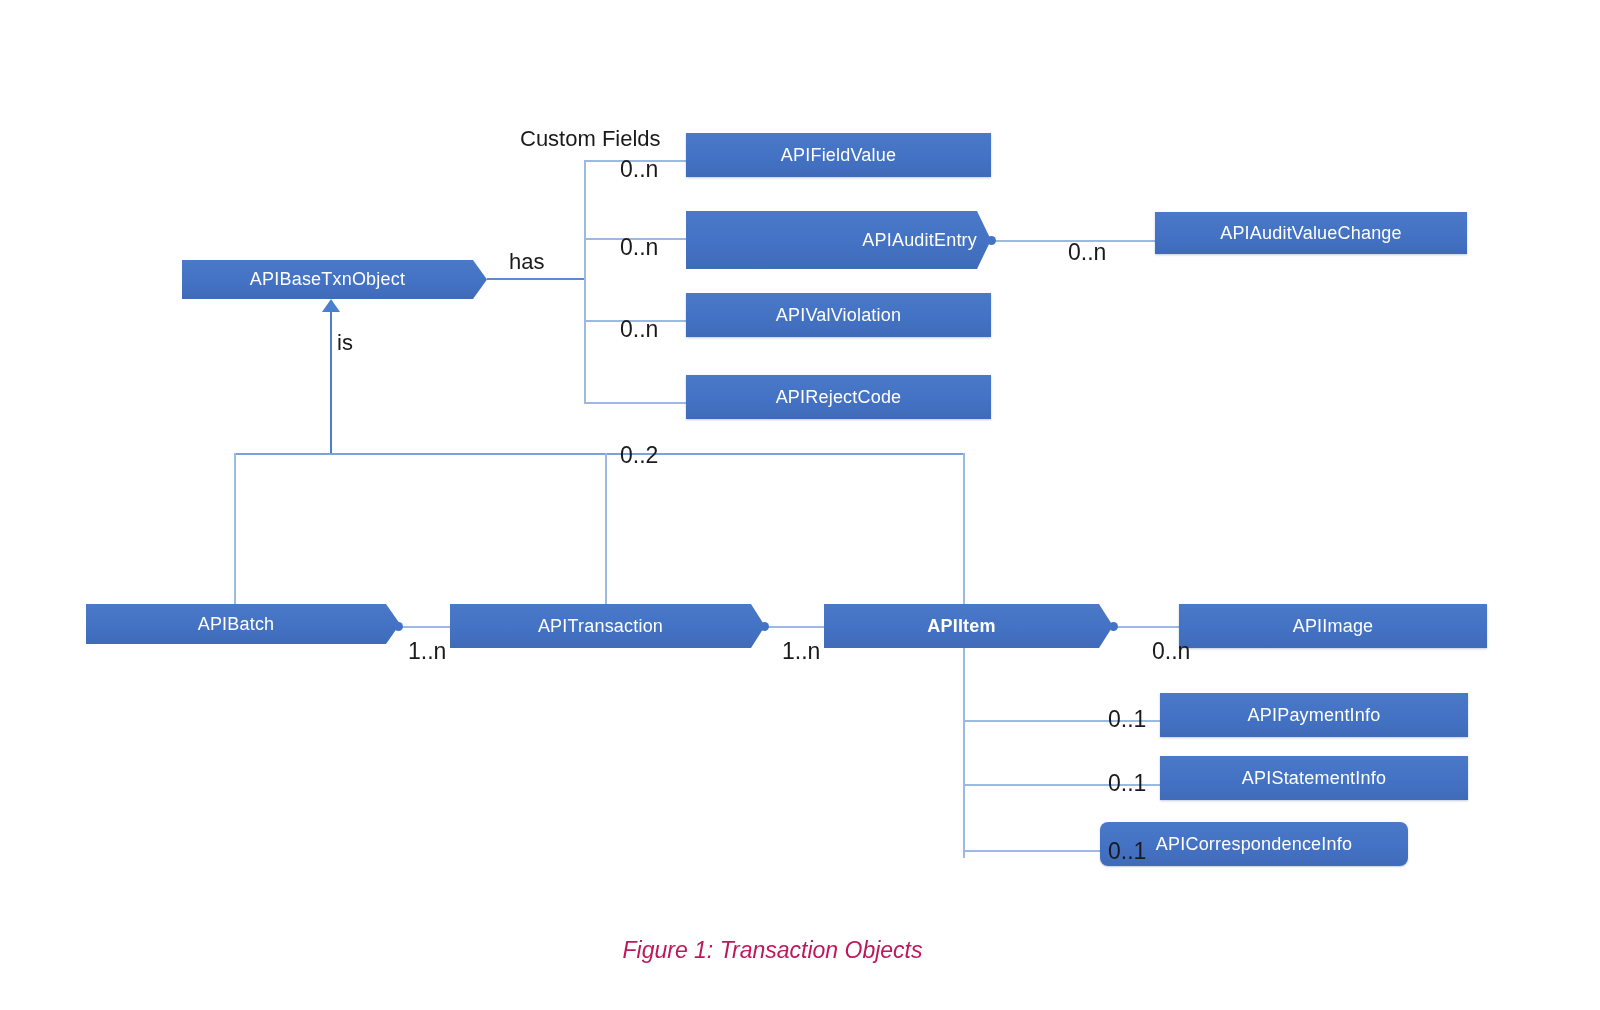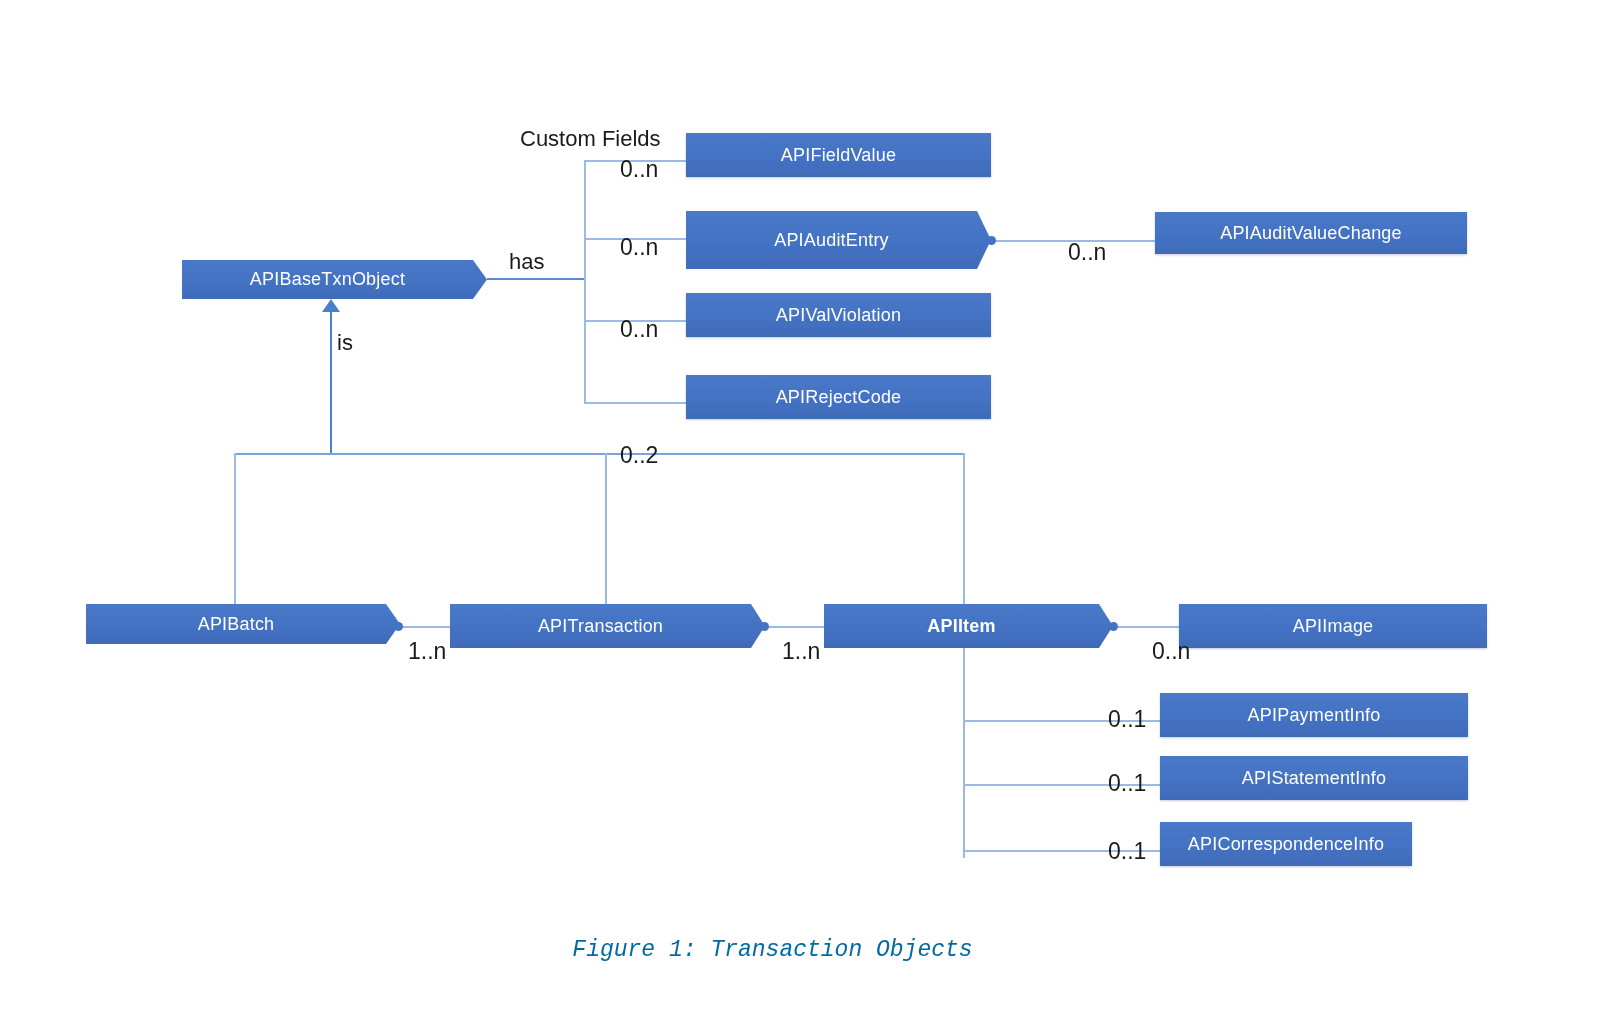--- a/index.html
+++ b/index.html
@@ -74,22 +74,22 @@
     font-family: "Liberation Sans", sans-serif;
     font-size: 22px;
     white-space: nowrap;
   }
   .lbl.mult {
     font-size: 23px;
     text-align: right;
   }
   .caption {
     position: absolute;
-    color: #0369a1;
-    font-family: Liberation Mono, monospace;
+    color: #be185d;
+    font-family: Liberation Sans, sans-serif;
     font-style: italic;
     font-size: 23px;
     white-space: nowrap;
     text-align: center;
   }
 </style>
 </head>
 <body>
 
 <div id="canvas">
@@ -133,21 +133,21 @@
   <div class="line-h" style="left:963px; top:850px; width:199px;"></div>
 
   <div class="node chev" style="left:182px; top:260px; width:305px; height:39px;">
     <span>APIBaseTxnObject</span>
   </div>
 
   <div class="node" style="left:686px; top:133px; width:305px; height:44px;">
     <span>APIFieldValue</span>
   </div>
 
-  <div class="node chev" style="left:686px; top:211px; width:305px; height:58px;">
+  <div class="node chev" style="left:686px; top:211px; width:305px; height:58px;justify-content:flex-end;">
     <span>APIAuditEntry</span>
   </div>
 
   <div class="node" style="left:1155px; top:212px; width:312px; height:42px;">
     <span>APIAuditValueChange</span>
   </div>
 
   <div class="node" style="left:686px; top:293px; width:305px; height:44px;">
     <span>APIValViolation</span>
   </div>
@@ -173,21 +173,21 @@
   </div>
 
   <div class="node" style="left:1160px; top:693px; width:308px; height:44px;">
     <span>APIPaymentInfo</span>
   </div>
 
   <div class="node" style="left:1160px; top:756px; width:308px; height:44px;">
     <span>APIStatementInfo</span>
   </div>
 
-  <div class="node" style="left:1160px; top:822px; width:252px; height:44px;">
+  <div class="node" style="left:1100px; top:822px; width:308px; height:44px;border-radius:8px;">
     <span>APICorrespondenceInfo</span>
   </div>
 
   <div class="lbl" style="left:520px; top:126px;">Custom Fields</div>
   <div class="lbl" style="left:509px; top:249px;">has</div>
   <div class="lbl" style="left:337px; top:330px;">is</div>
 
   <div class="lbl mult" style="left:620px; top:156px;">0..n</div>
   <div class="lbl mult" style="left:620px; top:234px;">0..n</div>
   <div class="lbl mult" style="left:1068px; top:239px;">0..n</div>

